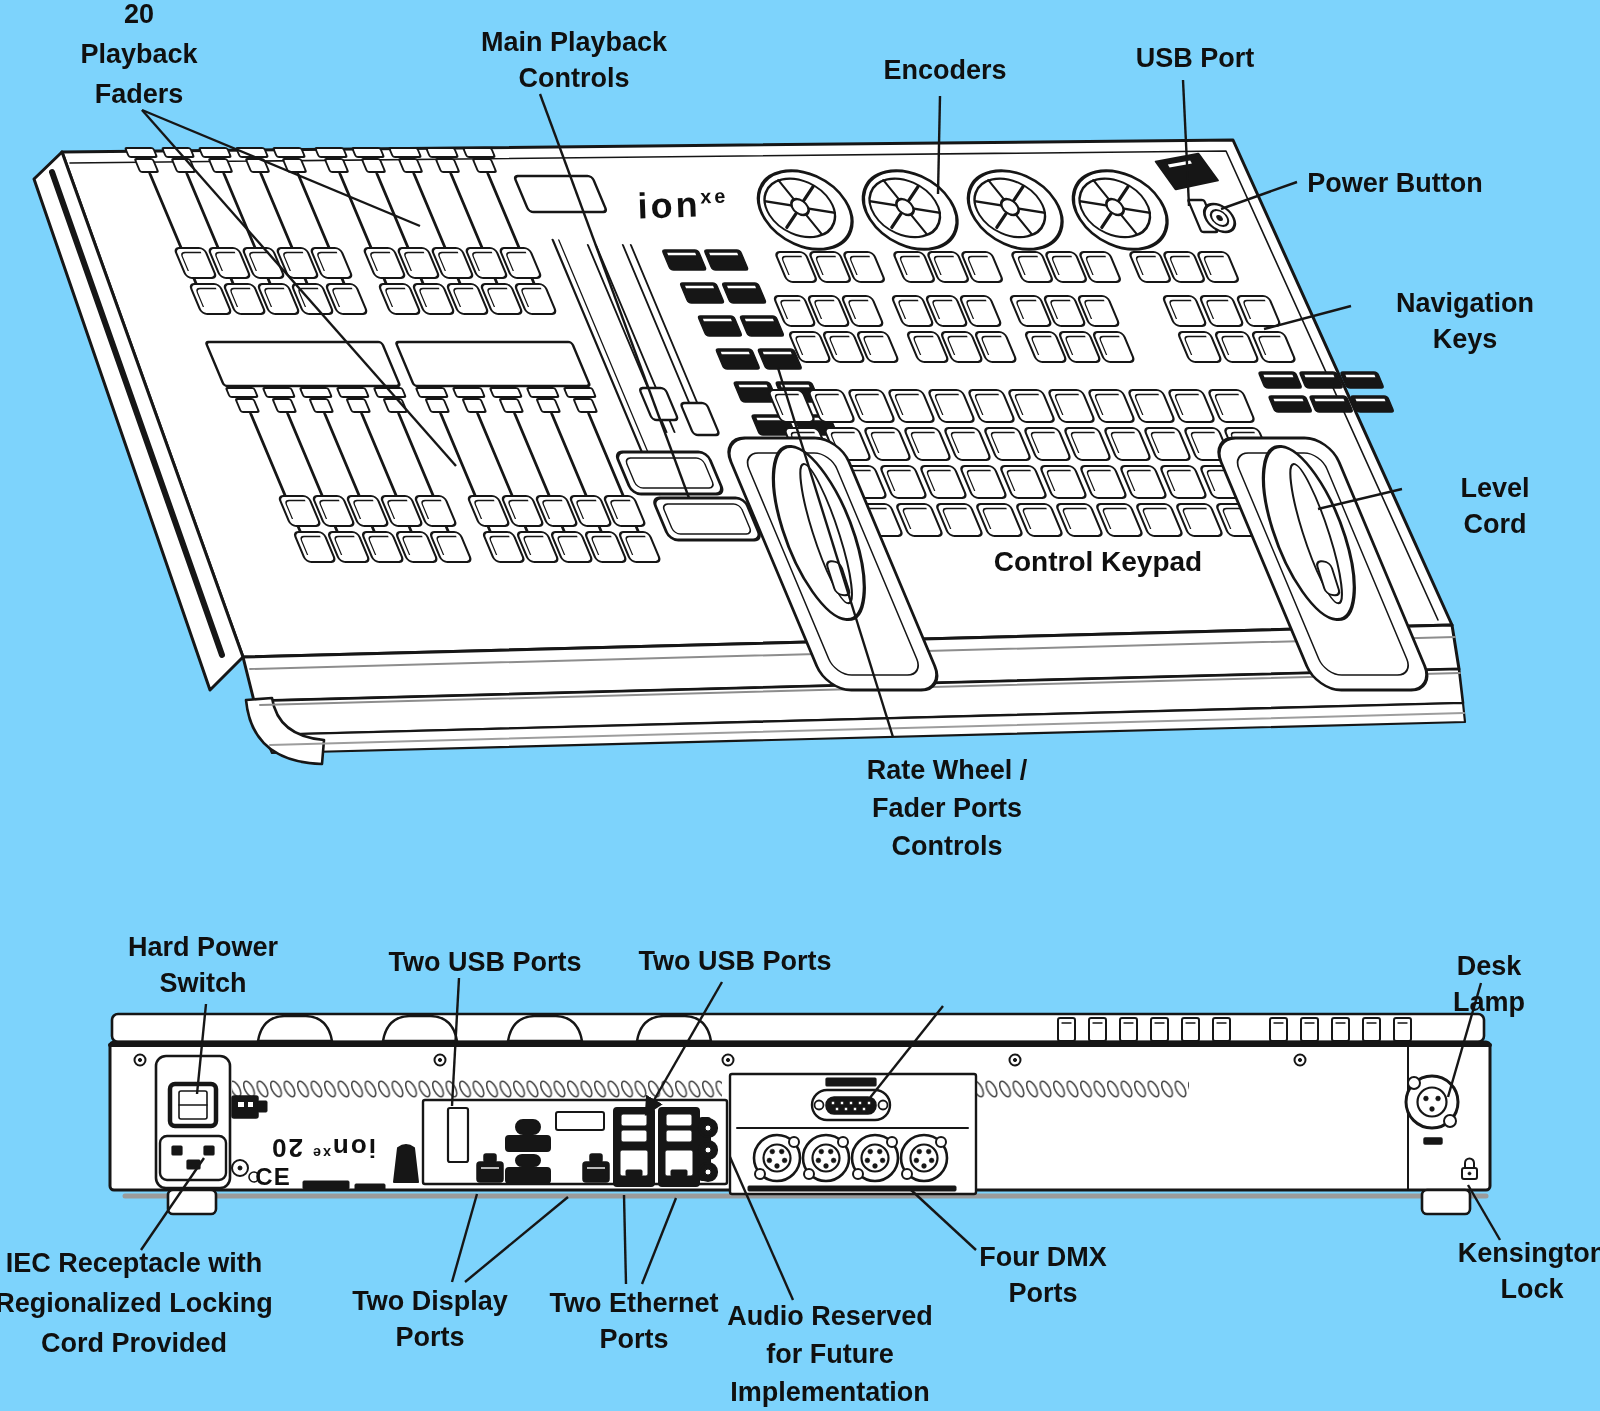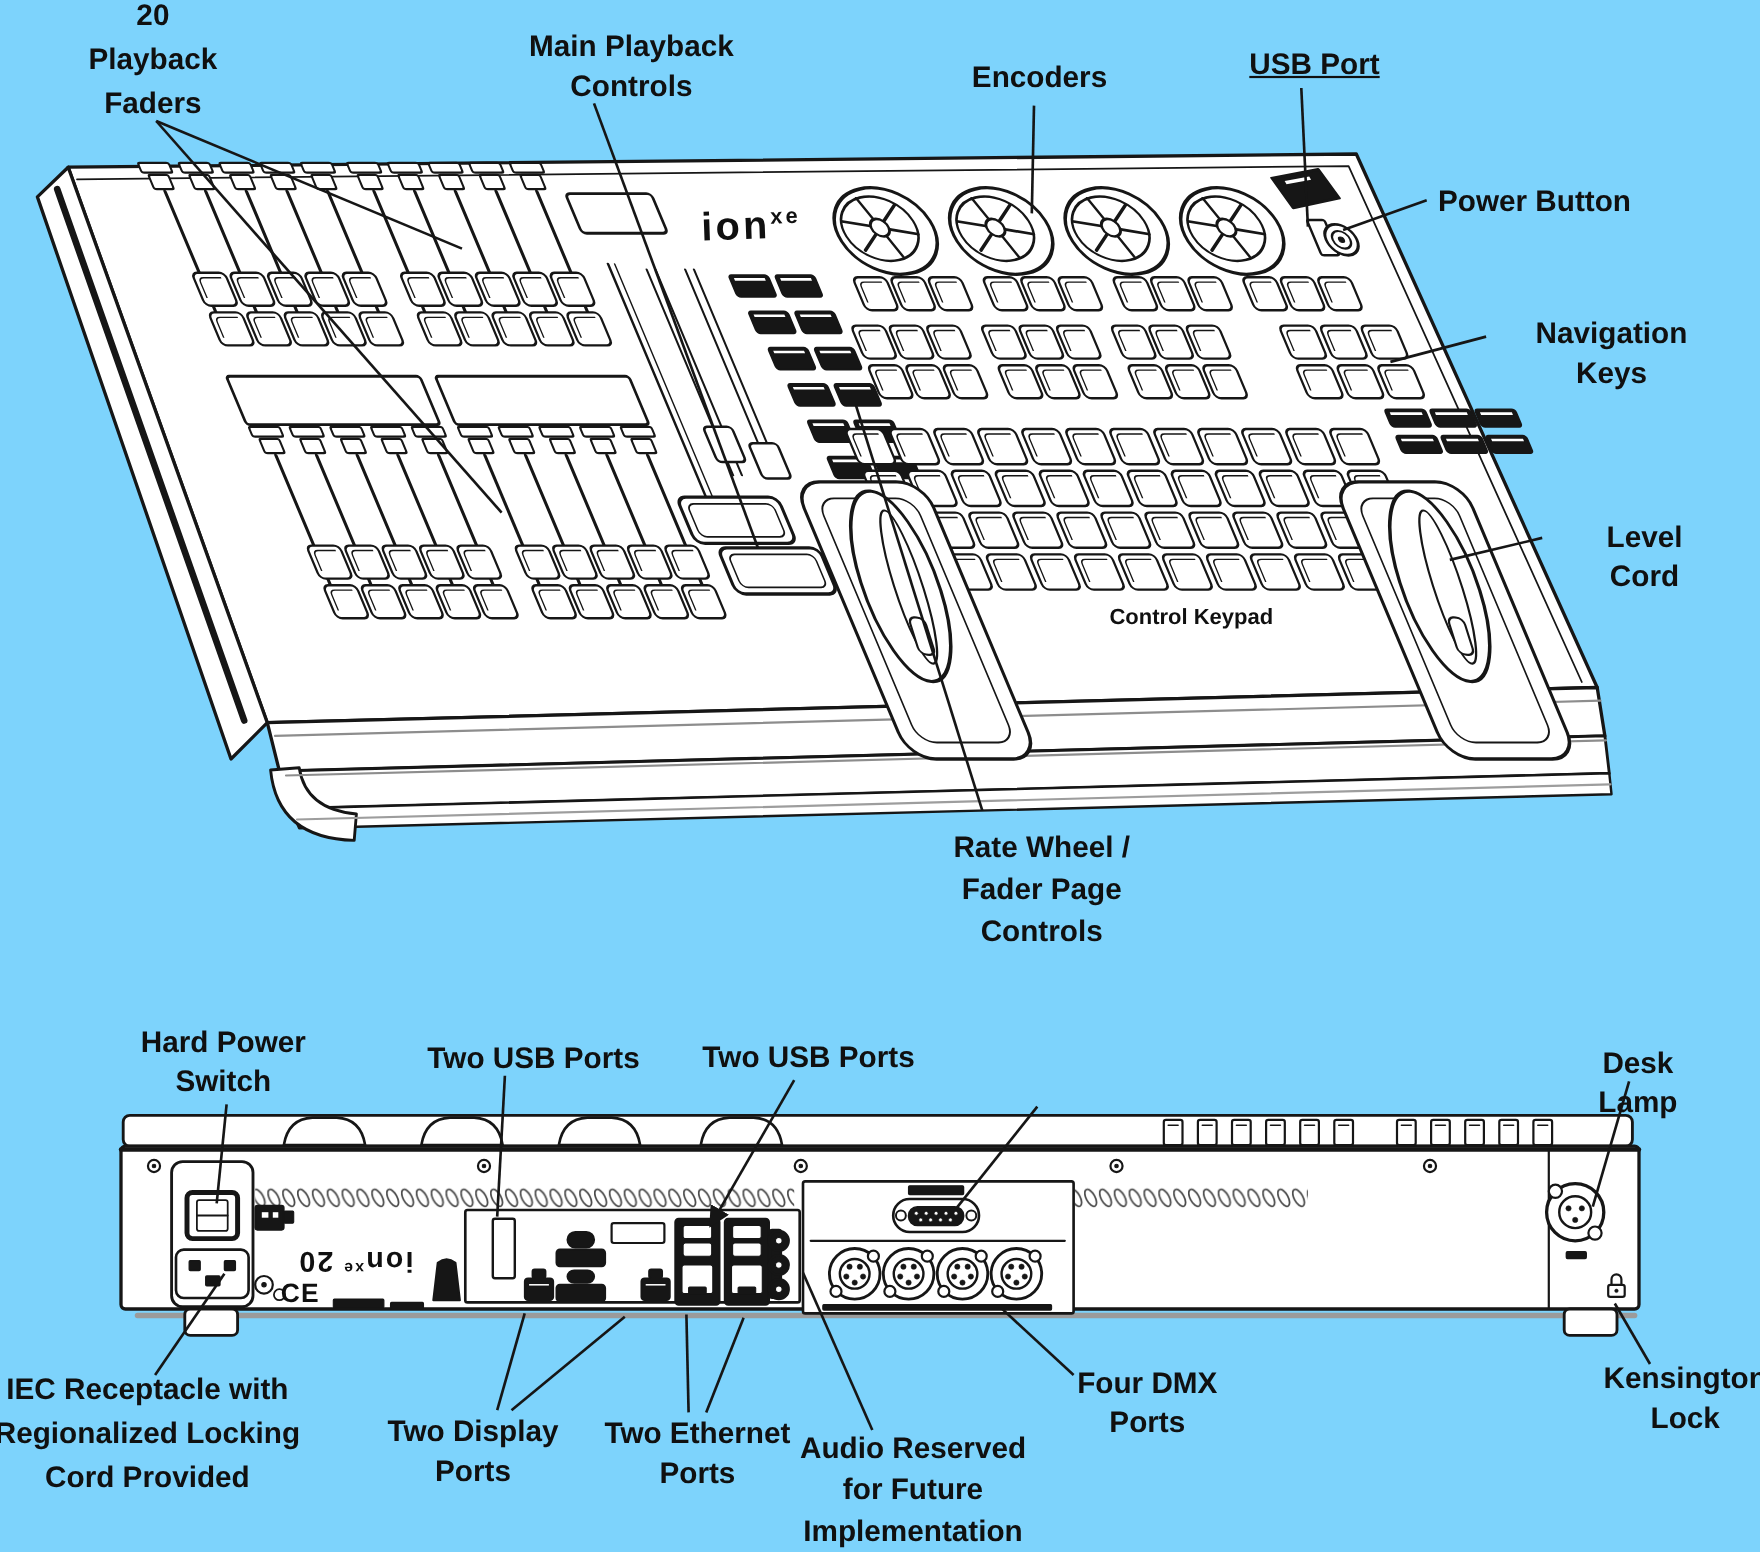--- a/index.html
+++ b/index.html
@@ -6,21 +6,21 @@
   #stage{position:relative;width:1600px;height:1411px;background:#7dd3fc;overflow:hidden;
          font-family:"Liberation Sans",sans-serif;color:#101010;}
   #art{position:absolute;left:0;top:0;width:1600px;height:1411px;}
   .callout{position:absolute;transform:translateX(-50%);font-weight:bold;font-size:27px;
            line-height:36px;text-align:center;white-space:pre-line;color:#101010;}
   .lh40{line-height:40px;}
   .lh38{line-height:38px;}
   .onface{position:absolute;transform:translate(-50%,-50%);font-weight:bold;color:#101010;}
   #face-logo{font-size:36px;letter-spacing:3px;transform:translate(-50%,-50%) rotate(-2deg);}
   #face-logo sup,#rear-logo sup{font-size:0.55em;font-weight:bold;}
-  #control-keypad-label{font-size:20px;}
+  #control-keypad-label{font-size:28px;margin-left:15px;}
   #rear-logo{font-size:26px;letter-spacing:2px;transform:translate(-50%,-50%) rotate(180deg);}
   #rear-logo .model{margin-left:8px;}
   #ce-mark{font-size:24px;letter-spacing:1px;}
 </style>
 </head>
 <body>
 
 <div id="stage">
 
   <svg id="art" viewBox="0 0 1600 1411">
@@ -782,26 +782,26 @@
         <line x1="1500" y1="1240" x2="1468" y2="1185" stroke="#161616" stroke-width="2.4"></line>
       </g>
   </svg>
 
   <div class="callout lh40" style="left:139px;top:-6px;">20
 Playback
 Faders</div>
   <div class="callout" style="left:530px;top:24px;margin-left:44px;">Main Playback
 Controls</div>
   <div class="callout" style="left:945px;top:52px;">Encoders</div>
-  <div class="callout" style="left:1195px;top:40px;text-decoration:underline;">USB Port</div>
+  <div class="callout" style="left:1195px;top:40px;">USB Port</div>
   <div class="callout" style="left:1395px;top:165px;">Power Button</div>
   <div class="callout" style="left:1465px;top:285px;">Navigation Keys</div>
   <div class="callout" style="left:1495px;top:470px;">Level Cord</div>
   <div class="callout lh38" style="left:947px;top:751px;">Rate Wheel /
-Fader Page
+Fader Ports
 Controls</div>
 
   <div class="callout" style="left:203px;top:929px;">Hard Power
 Switch</div>
   <div class="callout" style="left:485px;top:944px;">Two USB Ports</div>
   <div class="callout" style="left:735px;top:943px;">Two USB Ports</div>
   <div class="callout" style="left:1489px;top:948px;">Desk Lamp</div>
   <div class="callout lh40" style="left:134px;top:1243px;">IEC Receptacle with
 Regionalized Locking
 Cord Provided</div>

